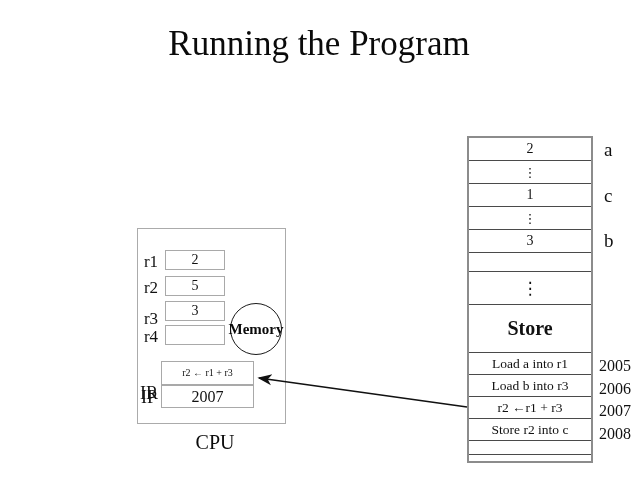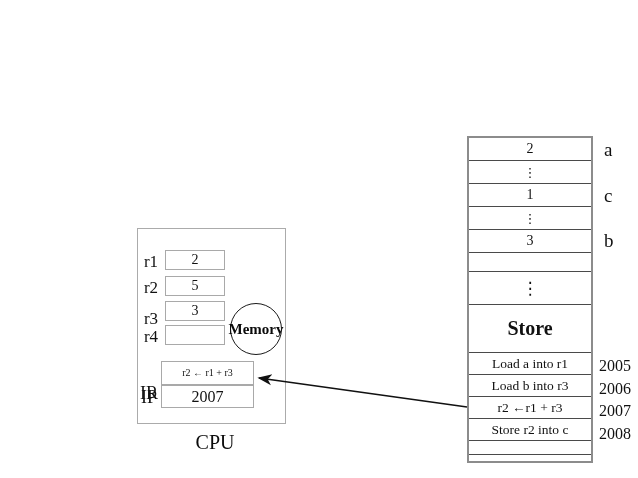--- a/index.html
+++ b/index.html
@@ -76,20 +76,21 @@
   .arrow-overlay {
     position:absolute; left:0; top:0; width:638px; height:478px;
     pointer-events:none;
   }
 </style>
 </head>
 <body>
 
 <div class="page">
 
+  <div class="title">Running the Program</div>
 
   <div class="cpu-box"></div>
 
   <div class="reg-label" style="top:252px;">r1</div>
   <div class="reg-box" style="top:250px;">2</div>
 
   <div class="reg-label" style="top:278px;">r2</div>
   <div class="reg-box" style="top:276px;">5</div>
 
   <div class="reg-label" style="top:309px;">r3</div>

